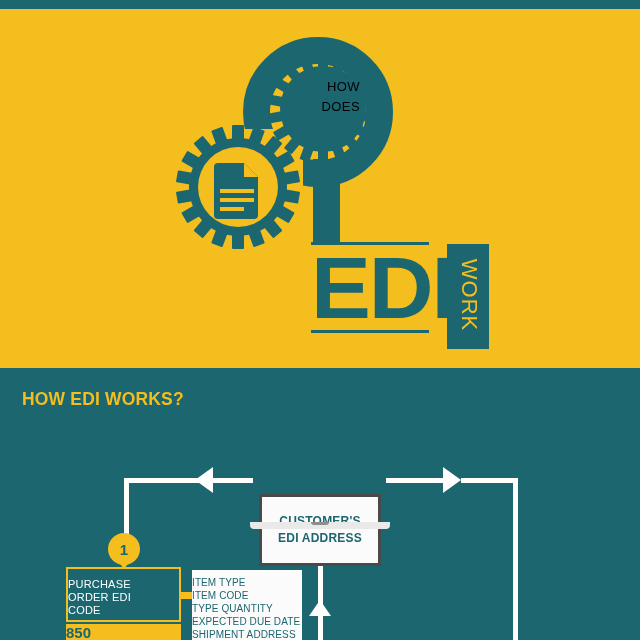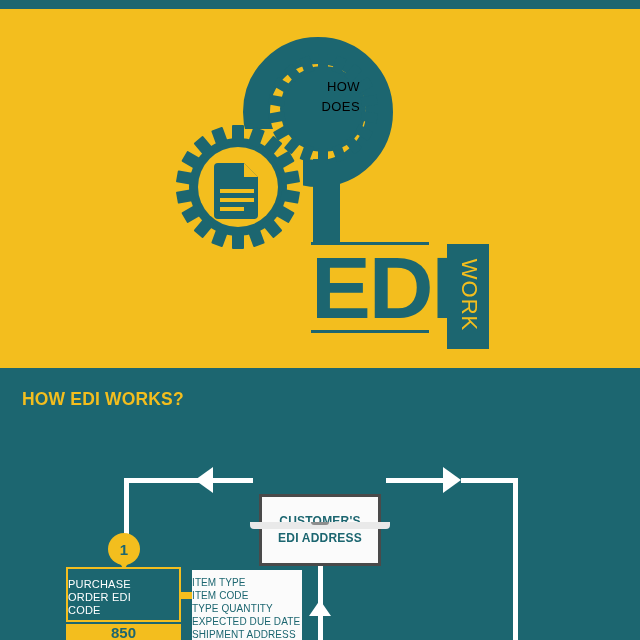--- a/index.html
+++ b/index.html
@@ -113,21 +113,21 @@
     position:absolute;left:66px;top:567px;width:115px;height:55px;
     border:2px solid #f3be1e;box-sizing:border-box;background:#1c6670;
   }
   .po-text{
     position:absolute;left:0;right:0;top:9px;
     color:#ffffff;font-size:11px;line-height:13px;letter-spacing:.2px;
     font-family:"Liberation Sans", sans-serif;
   }
   .po-code{
     position:absolute;left:66px;top:624px;width:115px;height:16px;background:#f3be1e;
-    color:#1c6670;font-size:15px;font-weight:700;text-align:center;line-height:17px;
+    color:#1c6670;font-size:15px;font-weight:700;line-height:17px;
     font-family:"Liberation Sans", sans-serif;overflow:hidden;
   }
   .po-connector{position:absolute;left:179px;top:592px;width:14px;height:7px;background:#f3be1e;}
 
   
   .detail-card{
     position:absolute;left:192px;top:570px;width:110px;height:70px;background:#fbfbfb;
   }
   .detail-text{
     position:absolute;left:0;right:0;top:6px;text-align:left;

